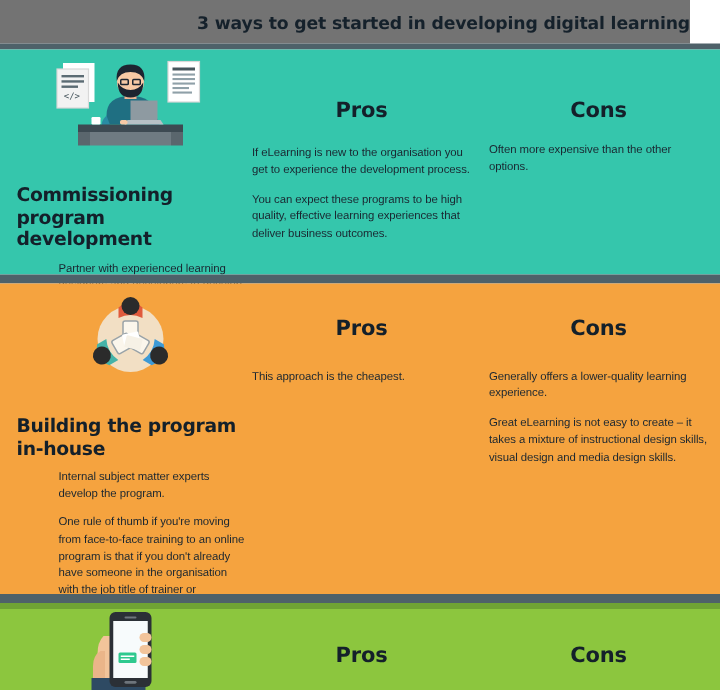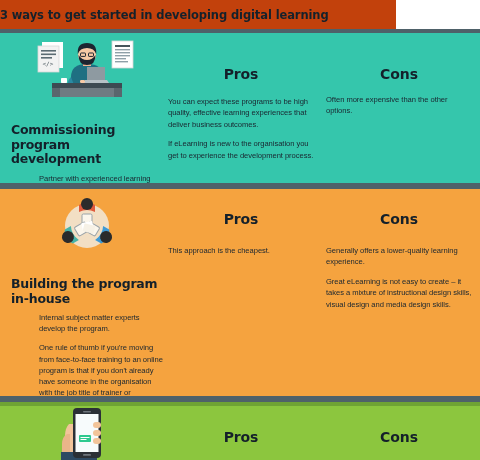--- a/index.html
+++ b/index.html
@@ -16,26 +16,26 @@
     position: relative;
     width: 480px;
     height: 460px;
     overflow: hidden;
   }
 
   
   .header-bar {
     position: absolute;
     left: 0; top: 0;
-    width: 396px;
+    width: 460px;
     height: 29px;
-    background: #c2410c;
+    background: #737373;
     display: flex;
     align-items: center;
-    justify-content: flex-start;
+    justify-content: flex-end;
   }
   .header-title {
     font-family: "DejaVu Sans", sans-serif;
     font-size: 11.5px;
     font-weight: 700;
     color: #15212b;
     letter-spacing: -0.1px;
     white-space: nowrap;
     text-align: center;
   }
@@ -196,22 +196,22 @@
       <div class="section-body">
         <p>Partner with experienced learning designers and developers to develop a customised program.</p>
       </div>
     </div>
 
     <div class="pc-col pros" style="top:33px;">
       <div class="pc-title">Pros</div>
     </div>
     <div class="pc-col pros" style="top:63px;">
       <div class="pc-body">
+        <p>If eLearning is new to the organisation you get to experience the development process.</p>
         <p>You can expect these programs to be high quality, effective learning experiences that deliver business outcomes.</p>
-        <p>If eLearning is new to the organisation you get to experience the development process.</p>
       </div>
     </div>
 
     <div class="pc-col cons" style="top:33px;">
       <div class="pc-title">Cons</div>
     </div>
     <div class="pc-col cons" style="top:61px;">
       <div class="pc-body">
         <p>Often more expensive than the other options.</p>
       </div>

